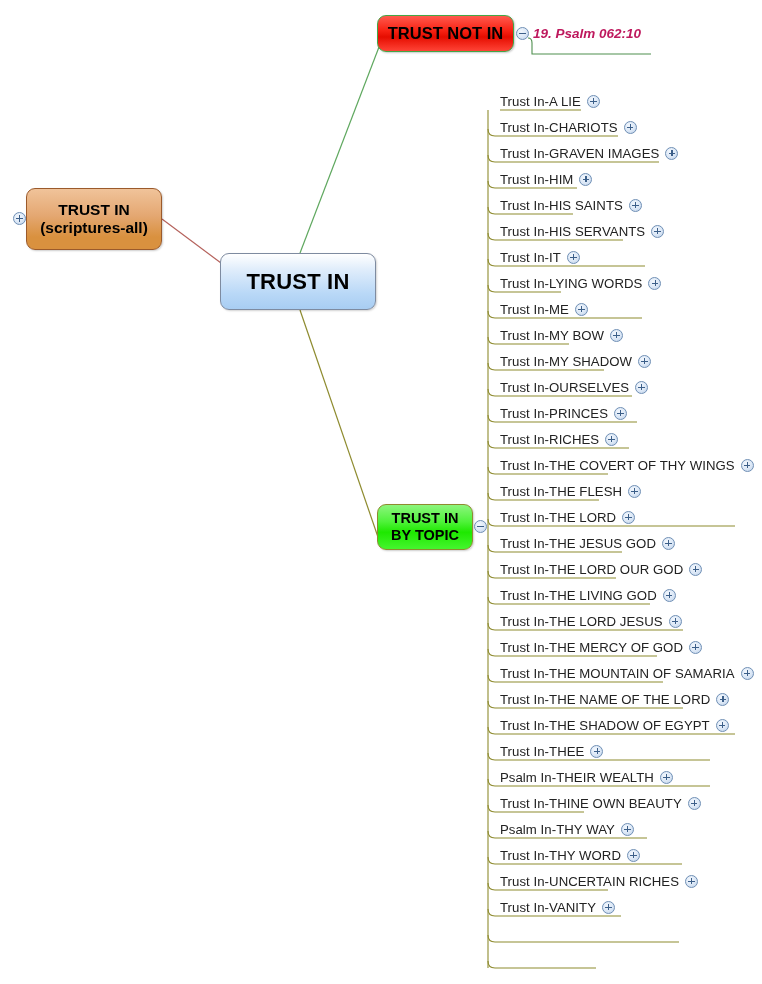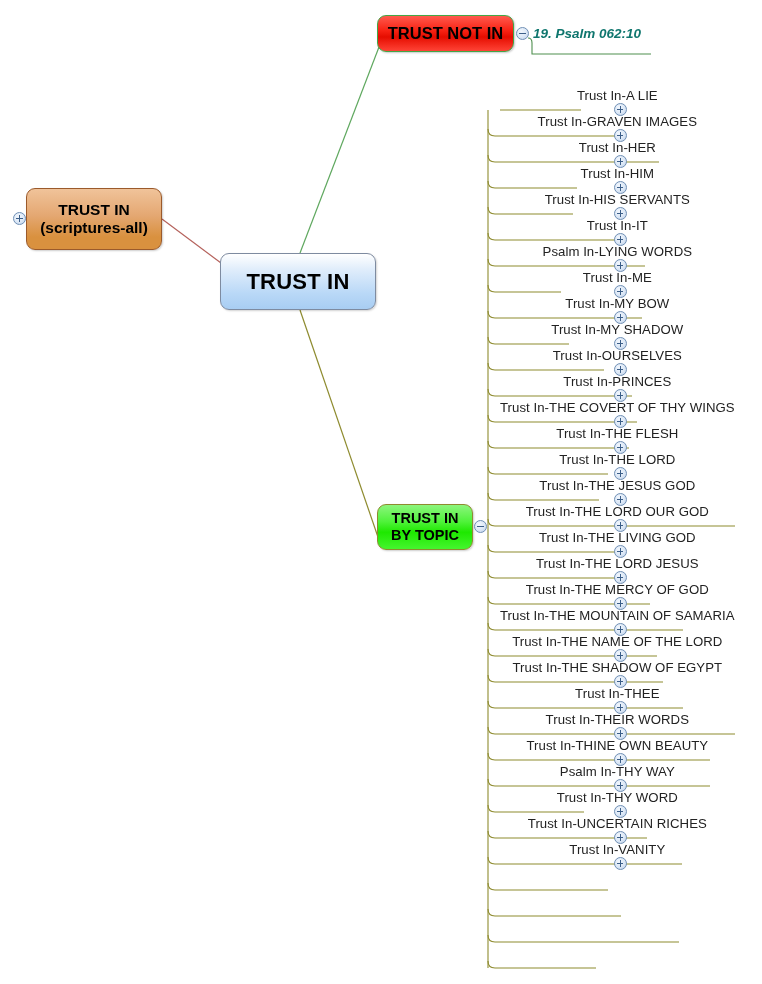--- a/index.html
+++ b/index.html
@@ -120,40 +120,39 @@
   }
 
   
   .psalm {
     position: absolute;
     left: 533px;
     top: 26px;
     font-size: 13.5px;
     font-weight: bold;
     font-style: italic;
-    color: #0f766e;
+    color: #be185d;
     white-space: nowrap;
     z-index: 6;
   }
 
   
   #topic-list {
     position: absolute;
     left: 488px;
     top: 88px;
     z-index: 6;
   }
   .topic-row {
     position: relative;
     height: 26px;
     display: flex;
     align-items: center;
     padding-left: 12px;
     white-space: nowrap;
-    flex-direction: column;
   }
   .topic-text {
     font-size: 13.2px;
     color: #222222;
     letter-spacing: .05px;
   }
   .topic-row .pm {
     position: relative;
     margin-left: 6px;
     top: 0px;
@@ -228,41 +227,45 @@
   <div class="pm" style="left:474px; top:520px;"></div>
 
   <div class="psalm">19. Psalm 062:10</div>
 
   <div id="topic-list">
       <div class="topic-row">
         <span class="topic-text">Trust In-A LIE</span>
         <span class="pm plus"></span>
       </div>
       <div class="topic-row">
+        <span class="topic-text">Trust In-CHARIOTS</span>
+        <span class="pm plus"></span>
+      </div>
+      <div class="topic-row">
         <span class="topic-text">Trust In-GRAVEN IMAGES</span>
         <span class="pm plus"></span>
       </div>
       <div class="topic-row">
-        <span class="topic-text">Trust In-HER</span>
-        <span class="pm plus"></span>
-      </div>
-      <div class="topic-row">
         <span class="topic-text">Trust In-HIM</span>
         <span class="pm plus"></span>
       </div>
       <div class="topic-row">
+        <span class="topic-text">Trust In-HIS SAINTS</span>
+        <span class="pm plus"></span>
+      </div>
+      <div class="topic-row">
         <span class="topic-text">Trust In-HIS SERVANTS</span>
         <span class="pm plus"></span>
       </div>
       <div class="topic-row">
         <span class="topic-text">Trust In-IT</span>
         <span class="pm plus"></span>
       </div>
       <div class="topic-row">
-        <span class="topic-text">Psalm In-LYING WORDS</span>
+        <span class="topic-text">Trust In-LYING WORDS</span>
         <span class="pm plus"></span>
       </div>
       <div class="topic-row">
         <span class="topic-text">Trust In-ME</span>
         <span class="pm plus"></span>
       </div>
       <div class="topic-row">
         <span class="topic-text">Trust In-MY BOW</span>
         <span class="pm plus"></span>
       </div>
@@ -272,20 +275,24 @@
       </div>
       <div class="topic-row">
         <span class="topic-text">Trust In-OURSELVES</span>
         <span class="pm plus"></span>
       </div>
       <div class="topic-row">
         <span class="topic-text">Trust In-PRINCES</span>
         <span class="pm plus"></span>
       </div>
       <div class="topic-row">
+        <span class="topic-text">Trust In-RICHES</span>
+        <span class="pm plus"></span>
+      </div>
+      <div class="topic-row">
         <span class="topic-text">Trust In-THE COVERT OF THY WINGS</span>
         <span class="pm plus"></span>
       </div>
       <div class="topic-row">
         <span class="topic-text">Trust In-THE FLESH</span>
         <span class="pm plus"></span>
       </div>
       <div class="topic-row">
         <span class="topic-text">Trust In-THE LORD</span>
         <span class="pm plus"></span>
@@ -320,21 +327,21 @@
       </div>
       <div class="topic-row">
         <span class="topic-text">Trust In-THE SHADOW OF EGYPT</span>
         <span class="pm plus"></span>
       </div>
       <div class="topic-row">
         <span class="topic-text">Trust In-THEE</span>
         <span class="pm plus"></span>
       </div>
       <div class="topic-row">
-        <span class="topic-text">Trust In-THEIR WORDS</span>
+        <span class="topic-text">Psalm In-THEIR WEALTH</span>
         <span class="pm plus"></span>
       </div>
       <div class="topic-row">
         <span class="topic-text">Trust In-THINE OWN BEAUTY</span>
         <span class="pm plus"></span>
       </div>
       <div class="topic-row">
         <span class="topic-text">Psalm In-THY WAY</span>
         <span class="pm plus"></span>
       </div>

